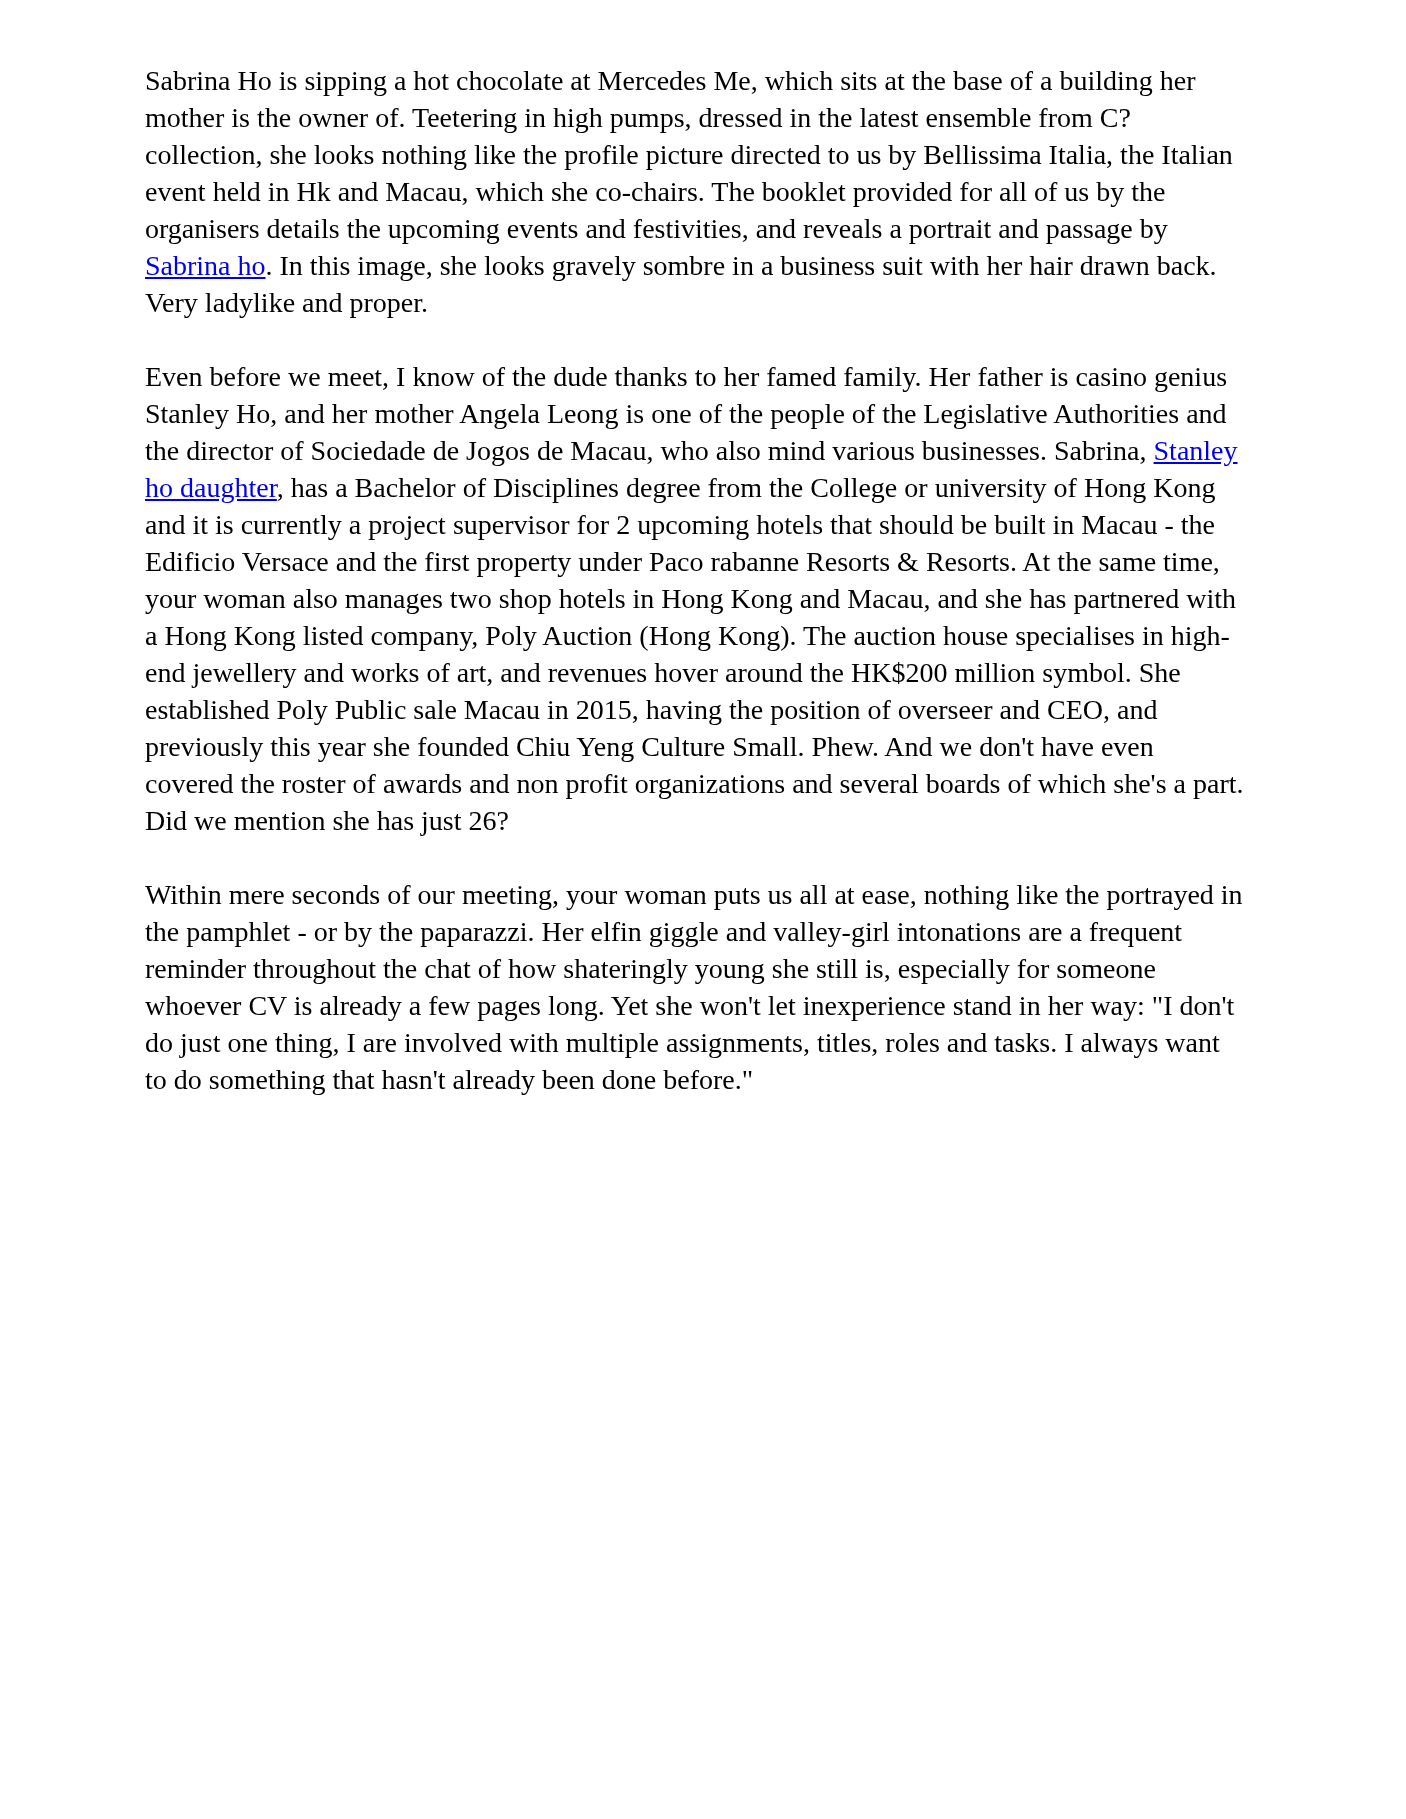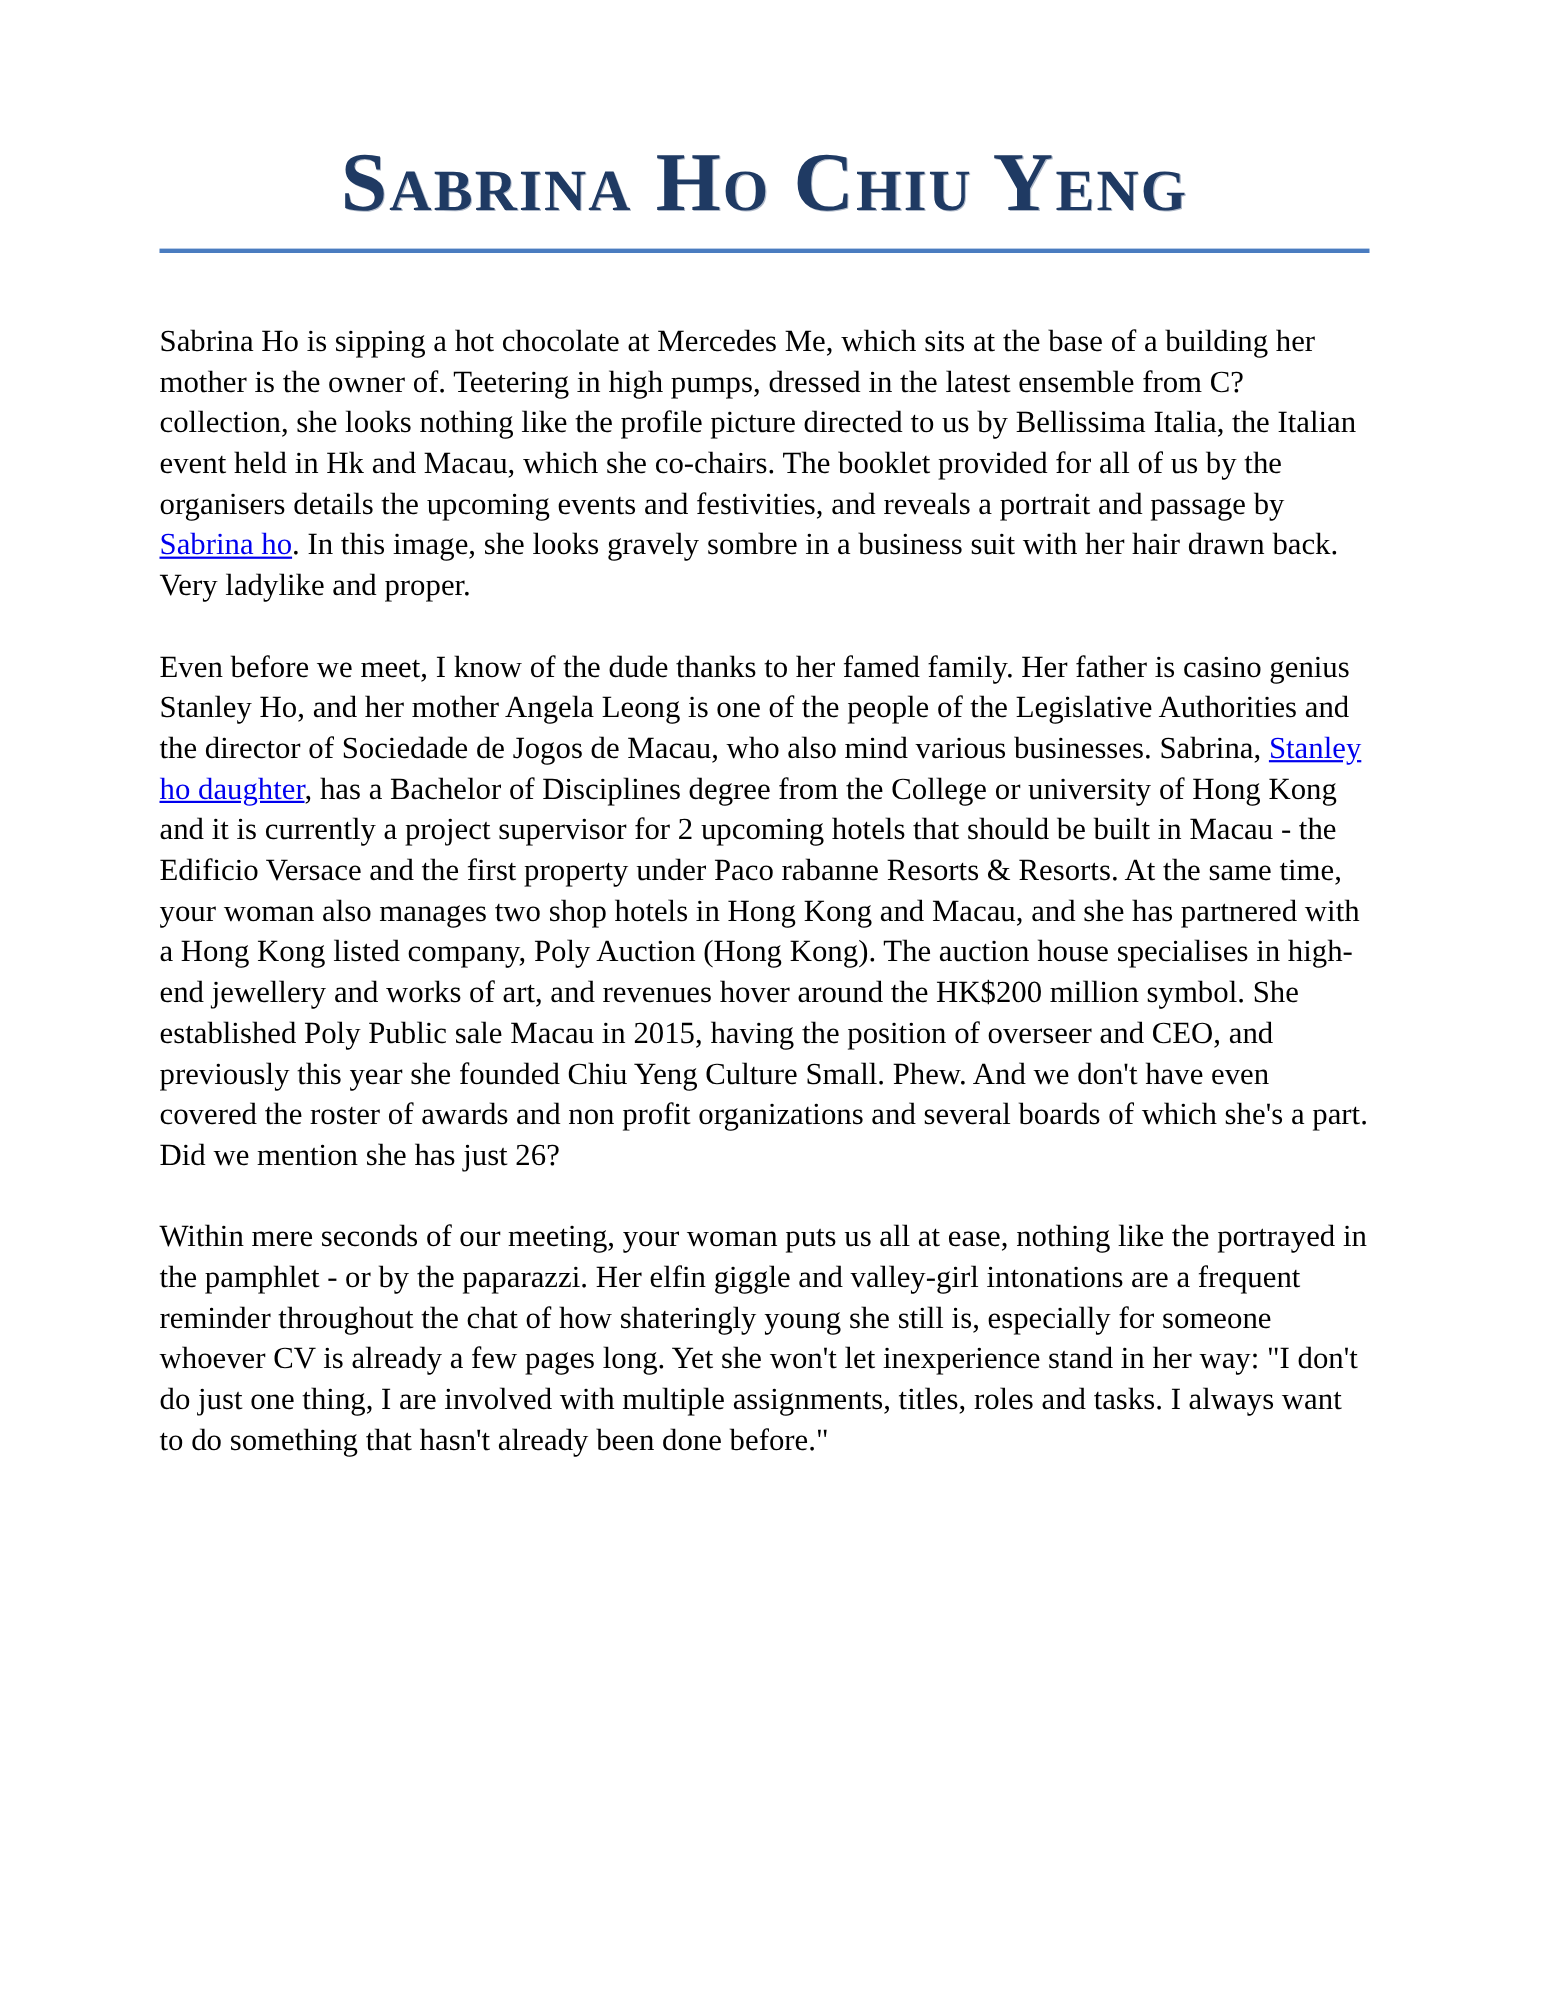--- a/index.html
+++ b/index.html
@@ -49,22 +49,18 @@
   .doc-body a {
     color: var(--link-color, #0000EE);
     text-decoration: underline;
     cursor: pointer;
   }
 </style>
 </head>
 <body>
 
 <div class="page">
-  <header class="doc-header">
-    <h1 class="doc-title">Sabrina Ho Chiu Yeng</h1>
-    <div class="title-rule"></div>
-  </header>
   <main class="doc-body" id="article-body">
       <p><span>Sabrina Ho is sipping a hot chocolate at Mercedes Me, which sits at the base of a building her mother is the owner of. Teetering in high pumps, dressed in the latest ensemble from C? collection, she looks nothing like the profile picture directed to us by Bellissima Italia, the Italian event held in Hk and Macau, which she co-chairs. The booklet provided for all of us by the organisers details the upcoming events and festivities, and reveals a portrait and passage by </span><a href="#">Sabrina ho</a><span>. In this image, she looks gravely sombre in a business suit with her hair drawn back. Very ladylike and proper.</span></p>
       <p><span>Even before we meet, I know of the dude thanks to her famed family. Her father is casino genius Stanley Ho, and her mother Angela Leong is one of the people of the Legislative Authorities and the director of Sociedade de Jogos de Macau, who also mind various businesses. Sabrina, </span><a href="#">Stanley ho daughter</a><span>, has a Bachelor of Disciplines degree from the College or university of Hong Kong and it is currently a project supervisor for 2 upcoming hotels that should be built in Macau - the Edificio Versace and the first property under Paco rabanne Resorts &amp; Resorts. At the same time, your woman also manages two shop hotels in Hong Kong and Macau, and she has partnered with a Hong Kong listed company, Poly Auction (Hong Kong). The auction house specialises in high-end jewellery and works of art, and revenues hover around the HK$200 million symbol. She established Poly Public sale Macau in 2015, having the position of overseer and CEO, and previously this year she founded Chiu Yeng Culture Small. Phew. And we don't have even covered the roster of awards and non profit organizations and several boards of which she's a part. Did we mention she has just 26?</span></p>
       <p><span>Within mere seconds of our meeting, your woman puts us all at ease, nothing like the portrayed in the pamphlet - or by the paparazzi. Her elfin giggle and valley-girl intonations are a frequent reminder throughout the chat of how shateringly young she still is, especially for someone whoever CV is already a few pages long. Yet she won't let inexperience stand in her way: "I don't do just one thing, I are involved with multiple assignments, titles, roles and tasks. I always want to do something that hasn't already been done before."</span></p>
     </main>
 </div>
 
 </body></html>

